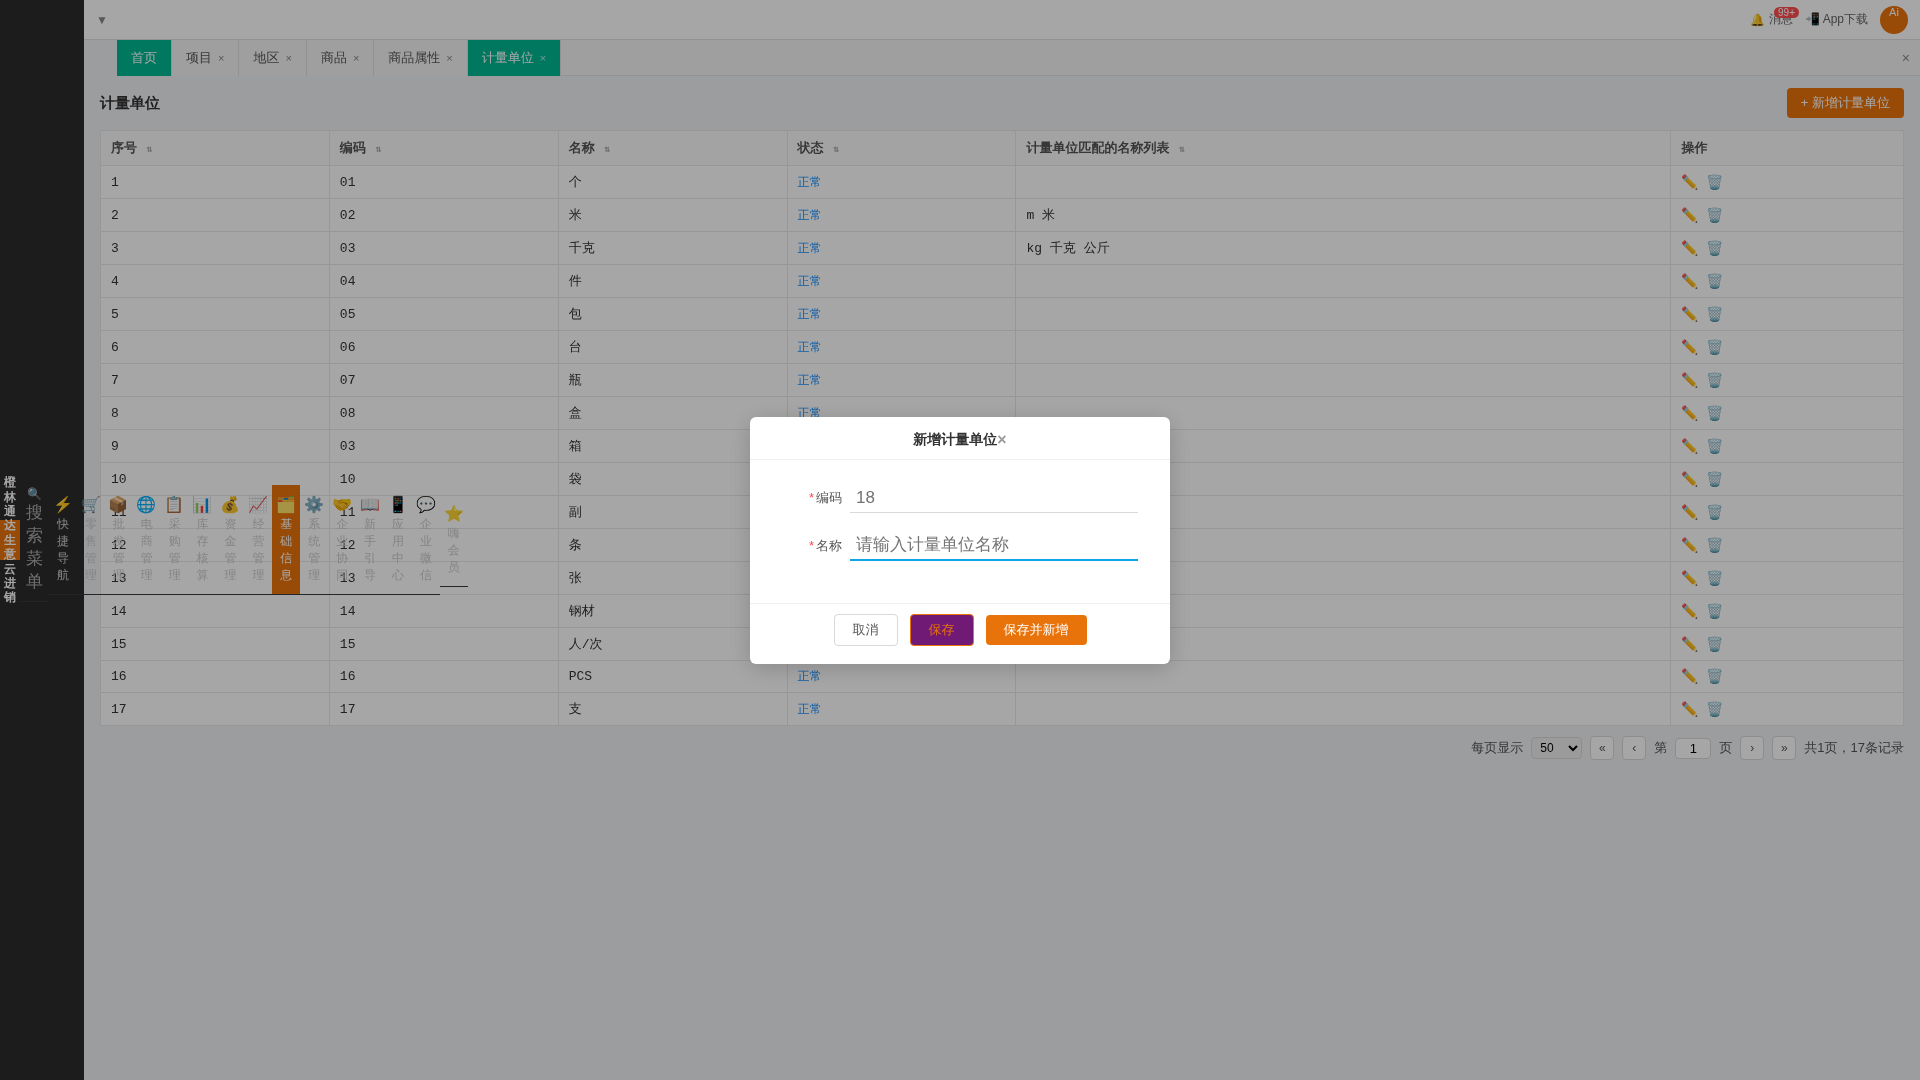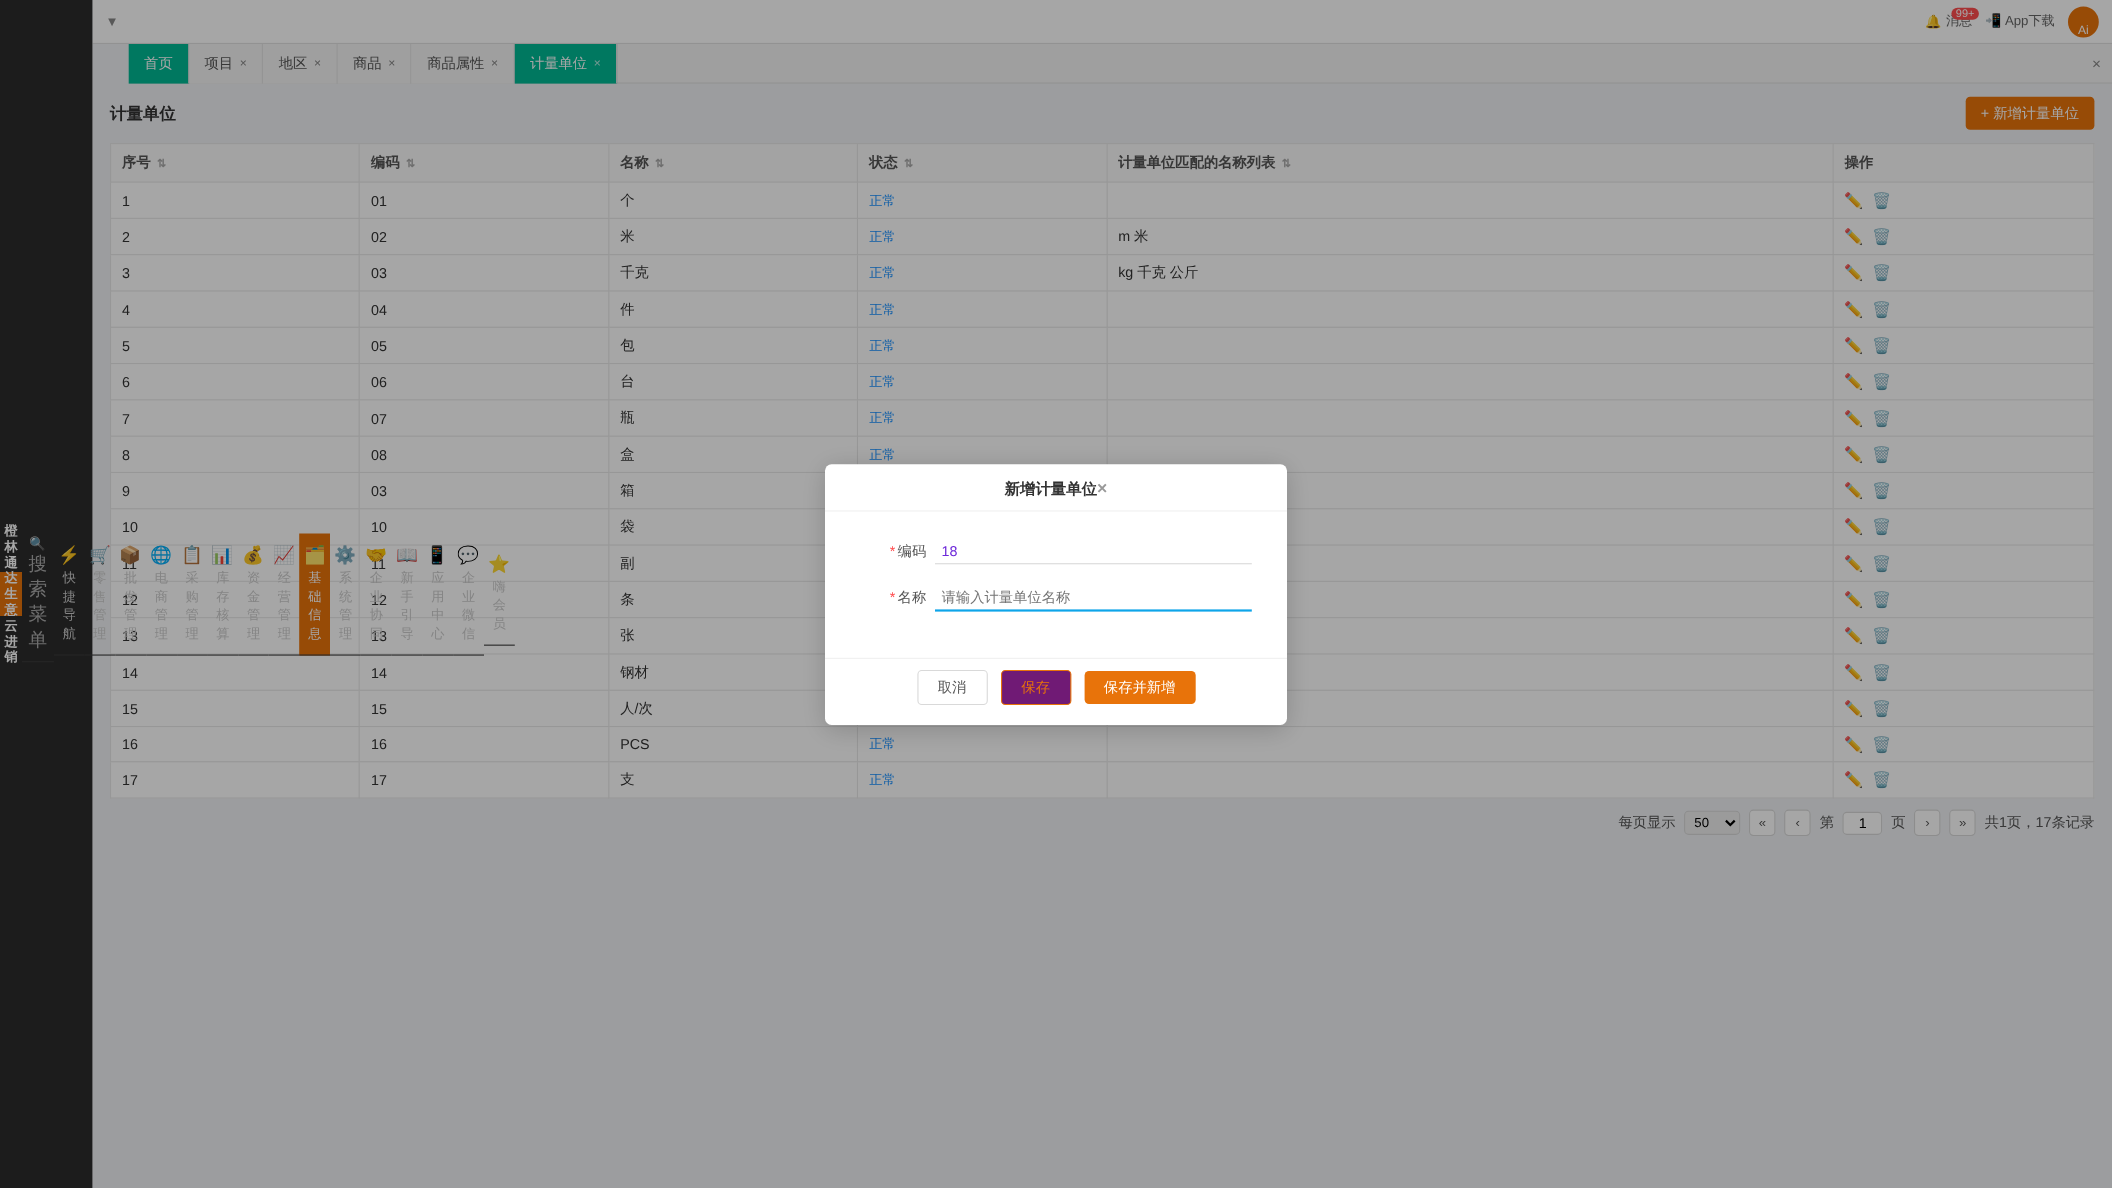--- a/index.html
+++ b/index.html
@@ -97,21 +97,21 @@
       padding: 0 4px;
       position: absolute;
       top: -4px;
       right: -6px;
     }
     .top-bar-app { font-size: 12px; color: #666; cursor: pointer; }
     .top-bar-avatar {
       width: 28px; height: 28px;
       background: #e8730a;
       border-radius: 50%;
-      display: flex; align-items: flex-end; justify-content: center;
+      display: flex; align-items: flex-start; justify-content: center;
       color: white; font-size: 11px;
     }
 
     
     .tab-bar {
       height: 36px;
       background: #f5f5f5;
       display: flex;
       align-items: center;
       flex-shrink: 0;
@@ -180,20 +180,21 @@
       cursor: pointer;
       font-size: 13px;
     }
 
     
     .data-table {
       width: 100%;
       border-collapse: collapse;
       background: white;
       border: 1px solid #e8e8e8;
+      font-family: Liberation Mono, monospace;
     }
     .data-table th {
       background: #fafafa;
       border: 1px solid #e8e8e8;
       padding: 8px 10px;
       text-align: left;
       font-weight: 600;
       color: #555;
       font-size: 13px;
       white-space: nowrap;
@@ -313,23 +314,23 @@
     .form-label-required::before {
       content: '*';
       color: #ff4d4f;
       margin-right: 2px;
     }
     .form-input {
       flex: 1;
       border: none;
       border-bottom: 1px solid #d9d9d9;
       padding: 4px 6px;
-      font-size: 13px;
+      font-size: 17px;
       outline: none;
-      color: #6d28d9;
+      color: #737373;
     }
     .form-input.active-input {
       border-bottom: 2px solid #0ea5e9;
     }
     .modal-footer {
       padding: 10px 18px 18px;
       display: flex;
       align-items: center;
       justify-content: center;
       gap: 12px;

